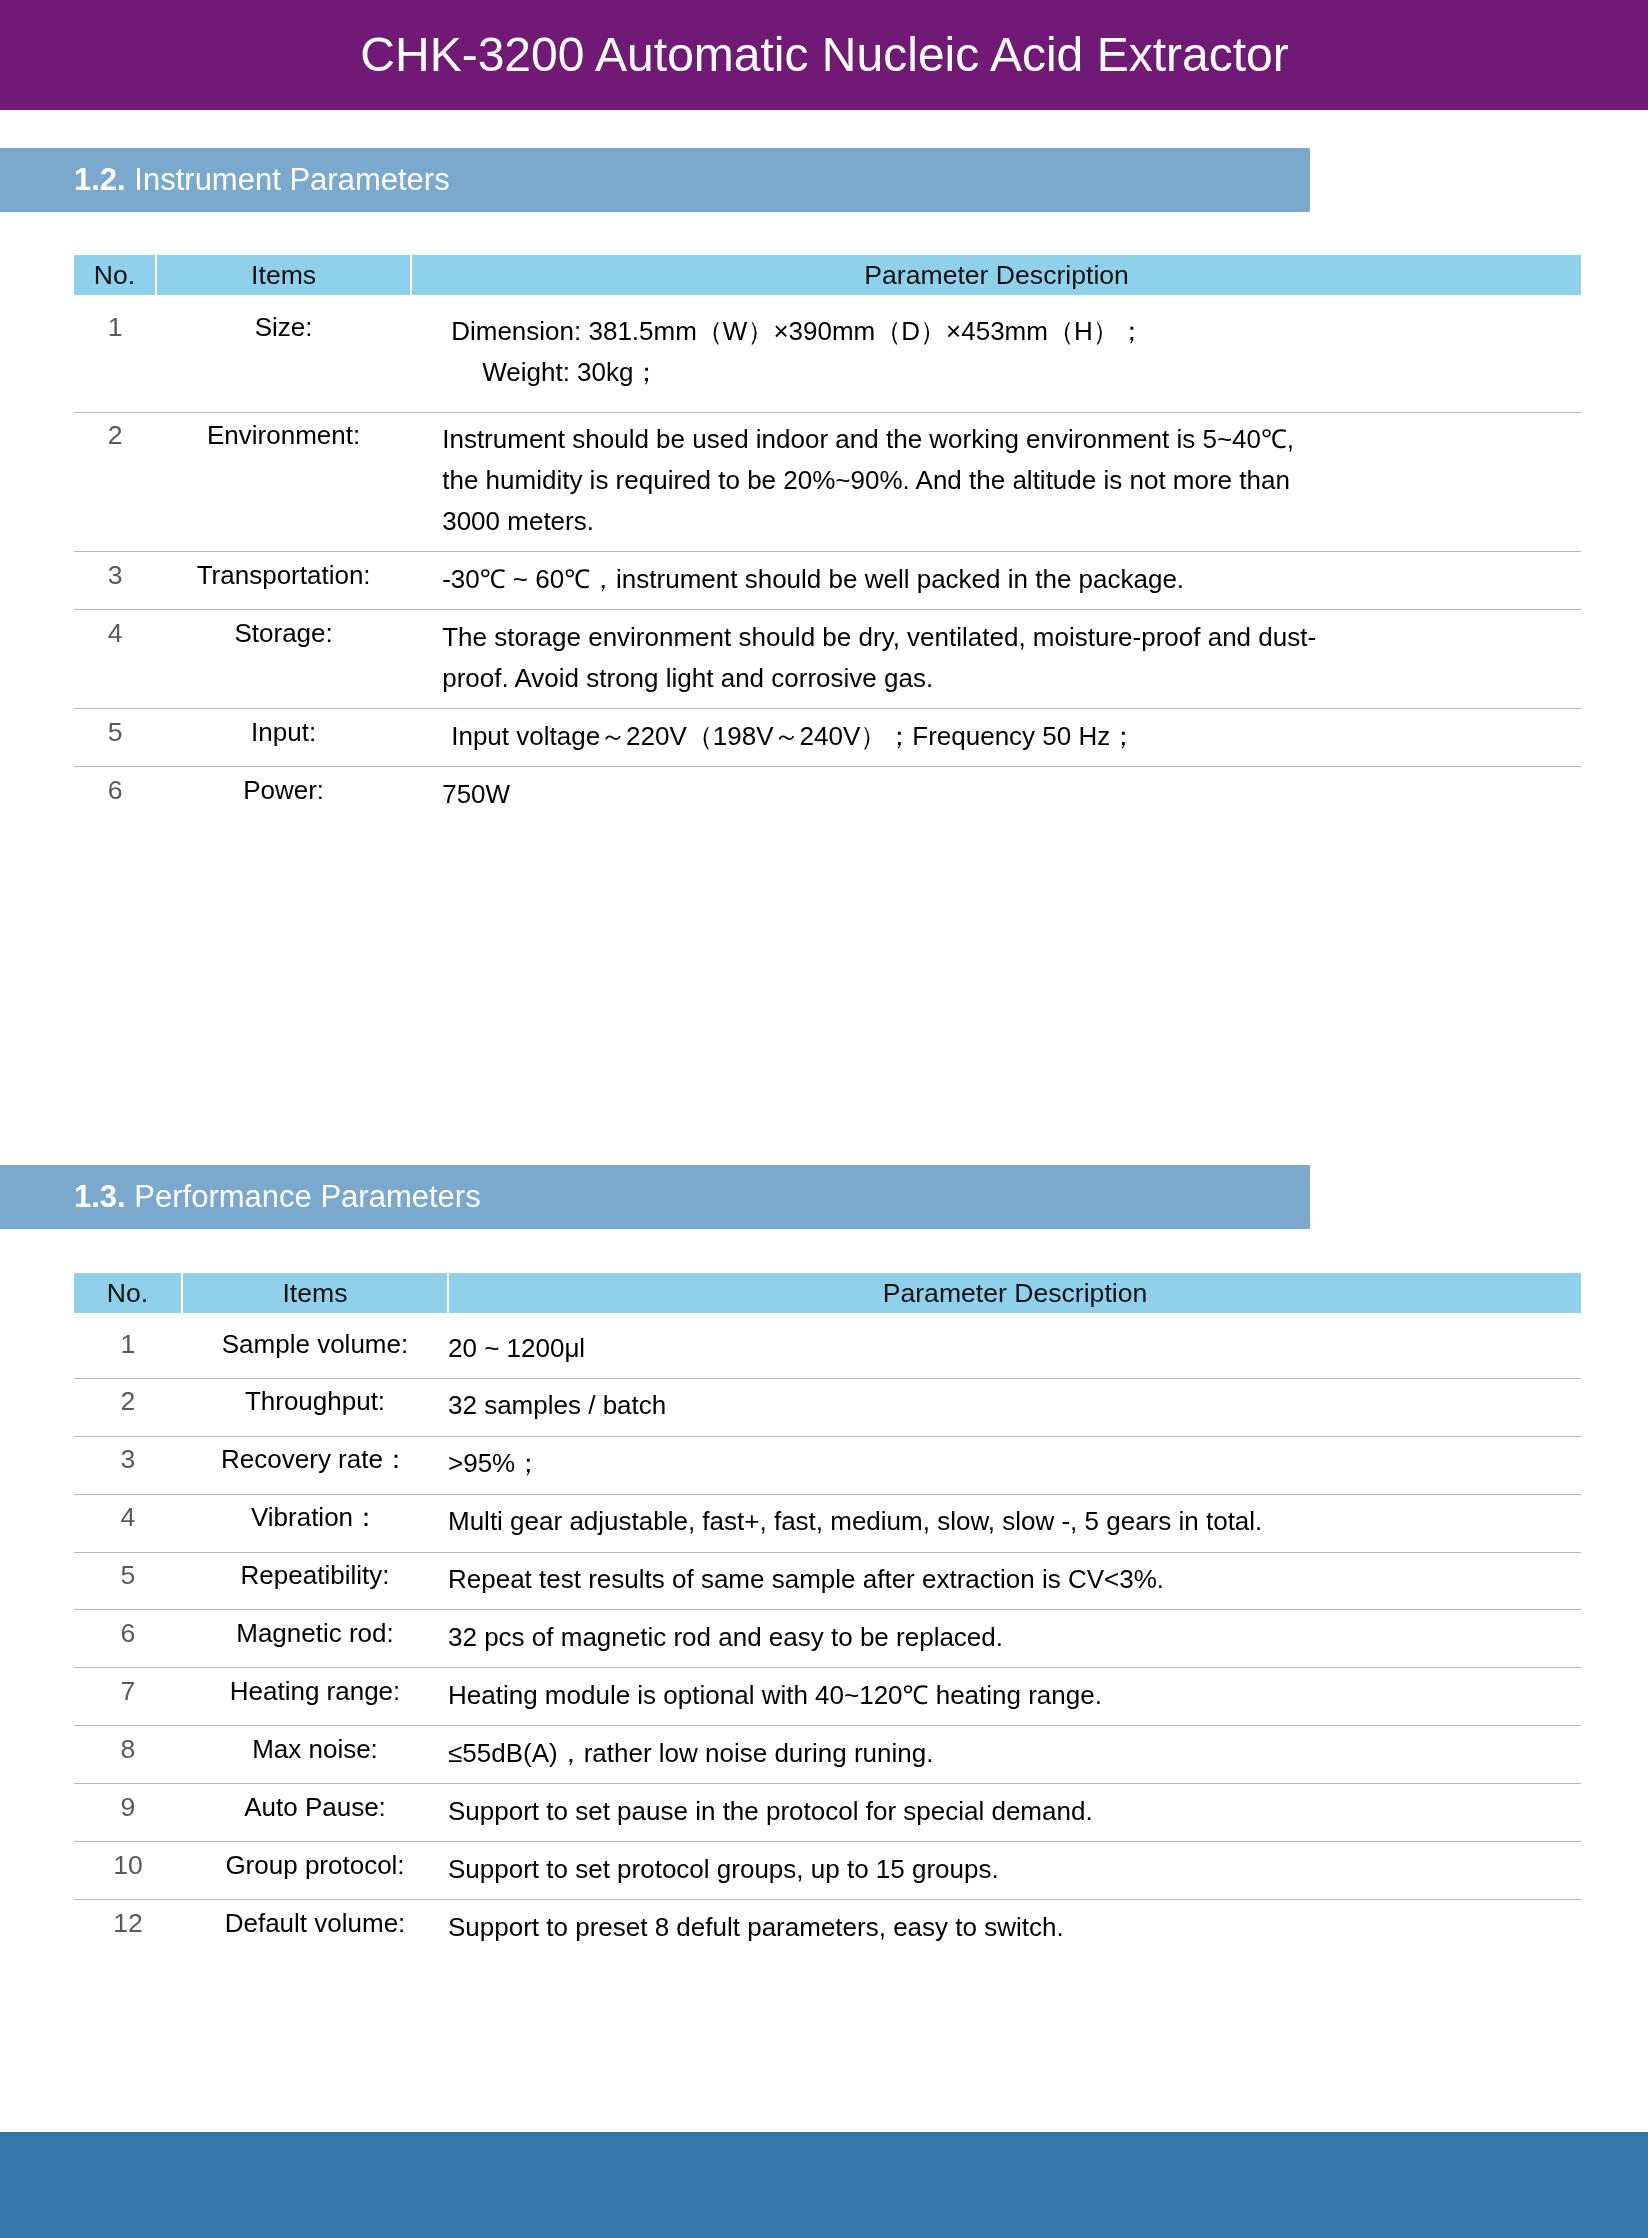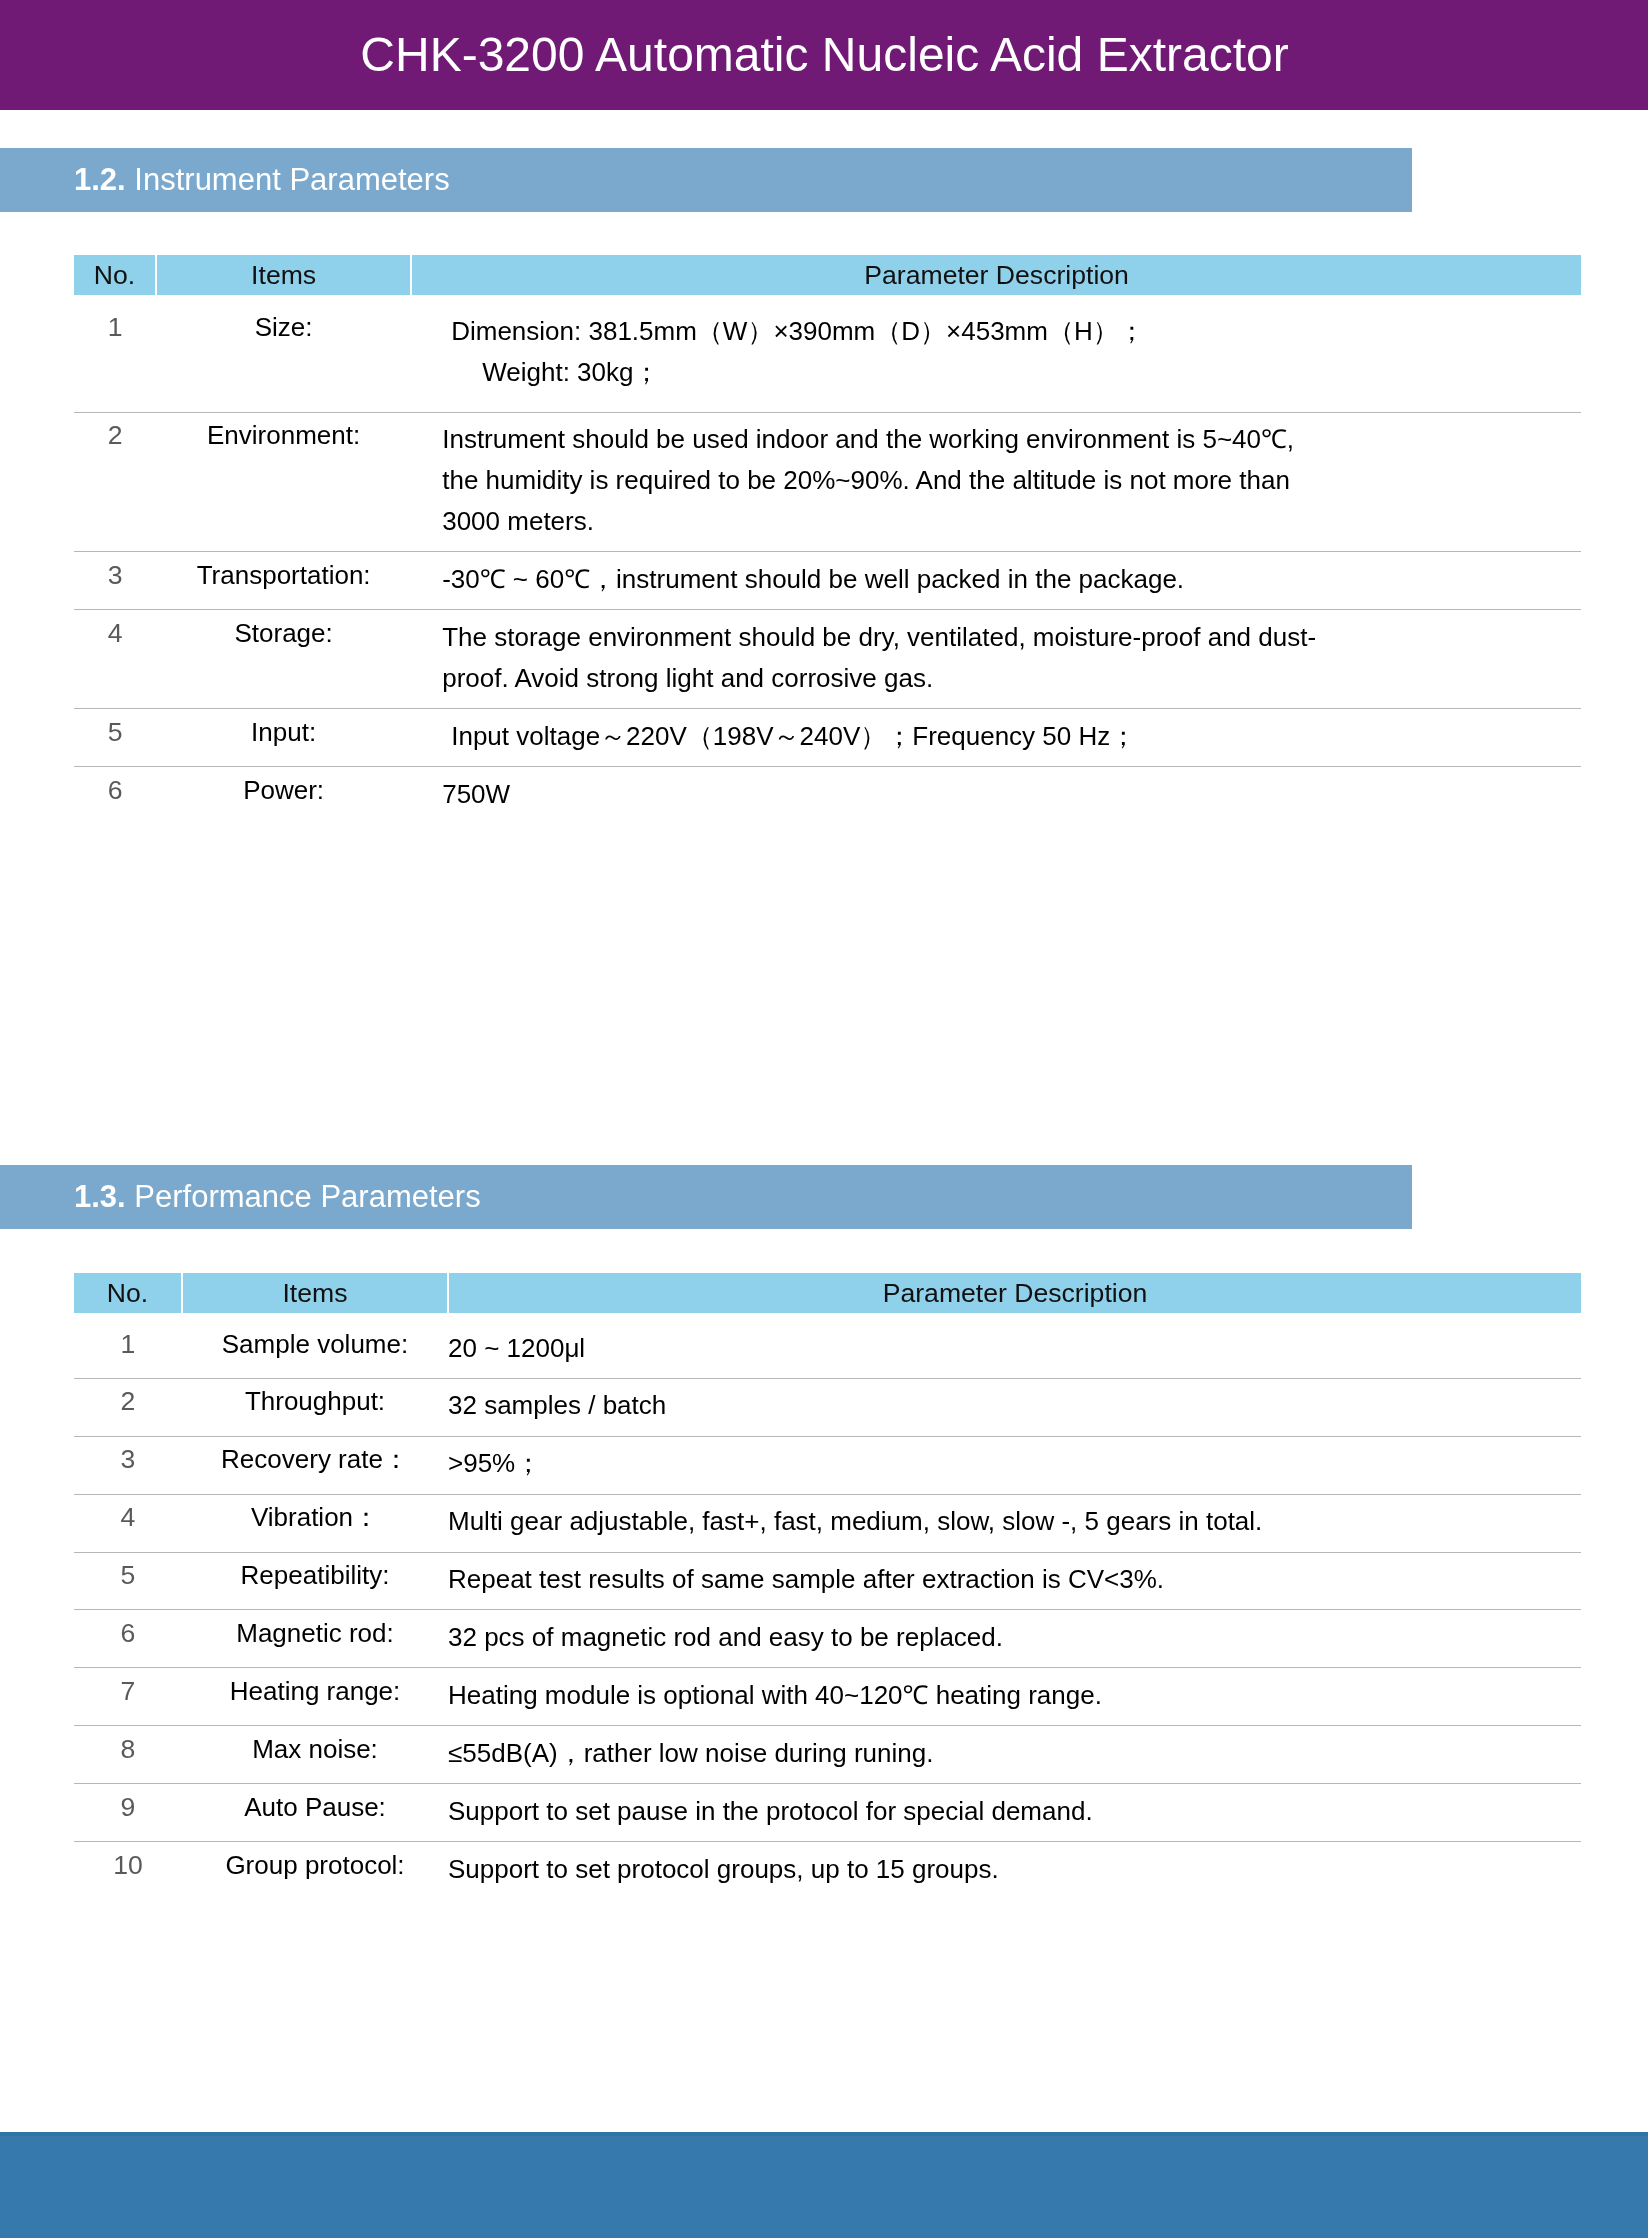--- a/index.html
+++ b/index.html
@@ -33,21 +33,21 @@
     font-weight: 400;
     letter-spacing: 0px;
     line-height: 53px;
     white-space: nowrap;
   }
 
   
   .section-band {
     position: absolute;
     left: 0;
-    width: 1412px;
+    width: 1310px;
     background: #7aa9cd;
   }
   .section-band .section-label {
     position: absolute;
     left: 74px;
     top: 50%;
     transform: translateY(-50%);
     color: #ffffff;
     font-size: 31px;
     font-weight: 400;
@@ -294,19 +294,24 @@
     <tr class="body-row">
       <td class="cell-no">9</td>
       <td class="cell-item">Auto Pause:</td>
       <td class="cell-desc">Support to set pause in the protocol for special demand.</td>
     </tr>
     <tr class="body-row">
       <td class="cell-no">10</td>
       <td class="cell-item">Group protocol:</td>
       <td class="cell-desc">Support to set protocol groups, up to 15 groups.</td>
     </tr>
+    <tr class="body-row">
+      <td class="cell-no">12</td>
+      <td class="cell-item">Default volume:</td>
+      <td class="cell-desc">Support to preset 8 defult parameters, easy to switch.</td>
+    </tr>
   </tbody>
 </table>
 
 <div class="bottom-banner">
   <div class="bottom-banner-inner"></div>
 </div>
 
 
 </body></html>

